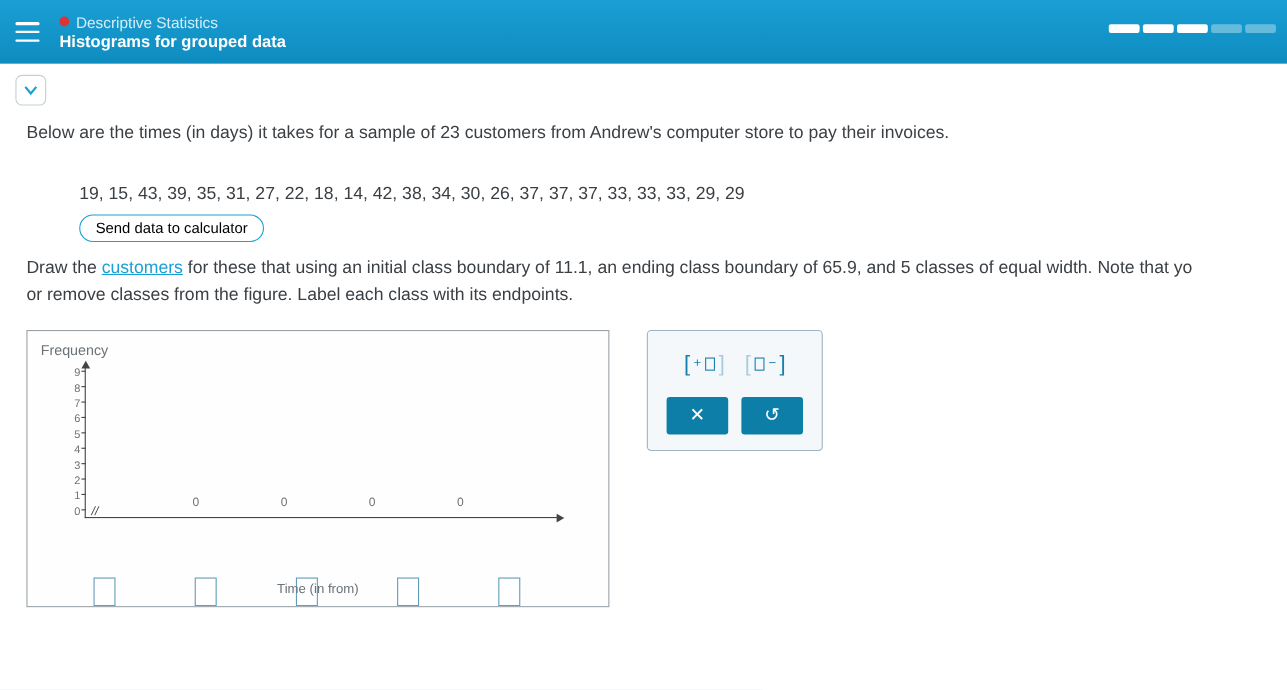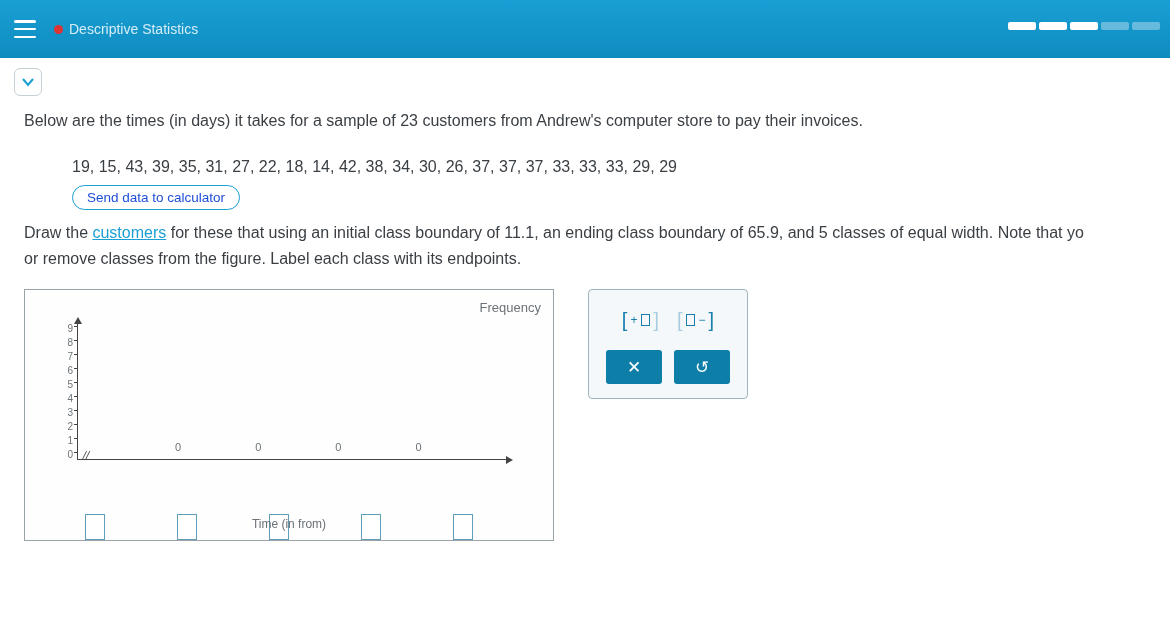--- a/index.html
+++ b/index.html
@@ -49,36 +49,36 @@
   }
   .collapse {
     position:absolute; left:14px; top:10px;
     width:28px; height:28px; border-radius:6px;
     border:1px solid #c6cfd3; background:#fff;
     display:flex; align-items:center; justify-content:center;
     color:#1a9fd4; font-size:16px; cursor:pointer;
   }
   .qbody { padding:18px 8px 18px 24px; padding-top:50px; color:#3a3f44; font-size:16px; line-height:1.6; }
 
-  .datablock { margin:20px 0 10px 48px; }
+  .datablock { margin:30px 0 10px 48px; }
   .datalist { color:#3a3f44; }
   .send-btn {
     display:inline-block; margin-top:6px; padding:4px 14px;
     border:1px solid #1a9fd4; border-radius:16px;
-    color:#1d4ed8; font-size:13.5px; background:#fff; cursor:pointer;
+    color:#000000; font-size:13.5px; background:#fff; cursor:pointer;
   }
   .link { color:#1a9fd4; text-decoration:underline; }
 
   .lower { display:flex; gap:34px; margin-top:18px; align-items:flex-start; }
 
   .figure {
     border:1px solid #9aa3a8; width:530px; height:252px;
     padding:8px 12px 4px 12px; position:relative; background:#fefefe;
   }
-  .freq-label { font-size:13px; color:#6b7277;text-align:right; }
+  .freq-label { font-size:13px; color:#6b7277; }
 
   .plot { position:relative; margin-left:40px; margin-top:4px; width:430px; height:155px; }
   .yaxis { position:absolute; left:0; top:0; bottom:18px; width:1px; background:#444; }
   .yaxis:before { content:""; position:absolute; top:-6px; left:-3px; border-left:4px solid transparent; border-right:4px solid transparent; border-bottom:7px solid #444; }
   .xaxis { position:absolute; left:0; right:0; bottom:18px; height:1px; background:#444; }
   .xaxis:after { content:""; position:absolute; right:-6px; top:-3px; border-top:4px solid transparent; border-bottom:4px solid transparent; border-left:7px solid #444; }
   .ytick { position:absolute; left:-18px; font-size:10px; color:#6b7277; width:14px; text-align:right; }
   .ytick:after { content:""; position:absolute; right:-5px; top:5px; width:4px; height:1px; background:#444; }
   .xbreak { position:absolute; left:6px; bottom:14px; font-size:11px; color:#444; transform:skewX(-12deg); }
 
@@ -111,20 +111,21 @@
   <div class="hamburger">
     <span></span>
       <span></span>
       <span></span>
   </div>
   <div class="header-text">
     <div class="header-top">
       <span class="red-dot"></span>
       <span>Descriptive Statistics</span>
     </div>
+    <div class="header-sub">Histograms for grouped data</div>
   </div>
   <div class="progress">
     <span></span>
       <span></span>
       <span></span>
       <span class="dim"></span>
       <span class="dim"></span>
   </div>
 </div>
 

